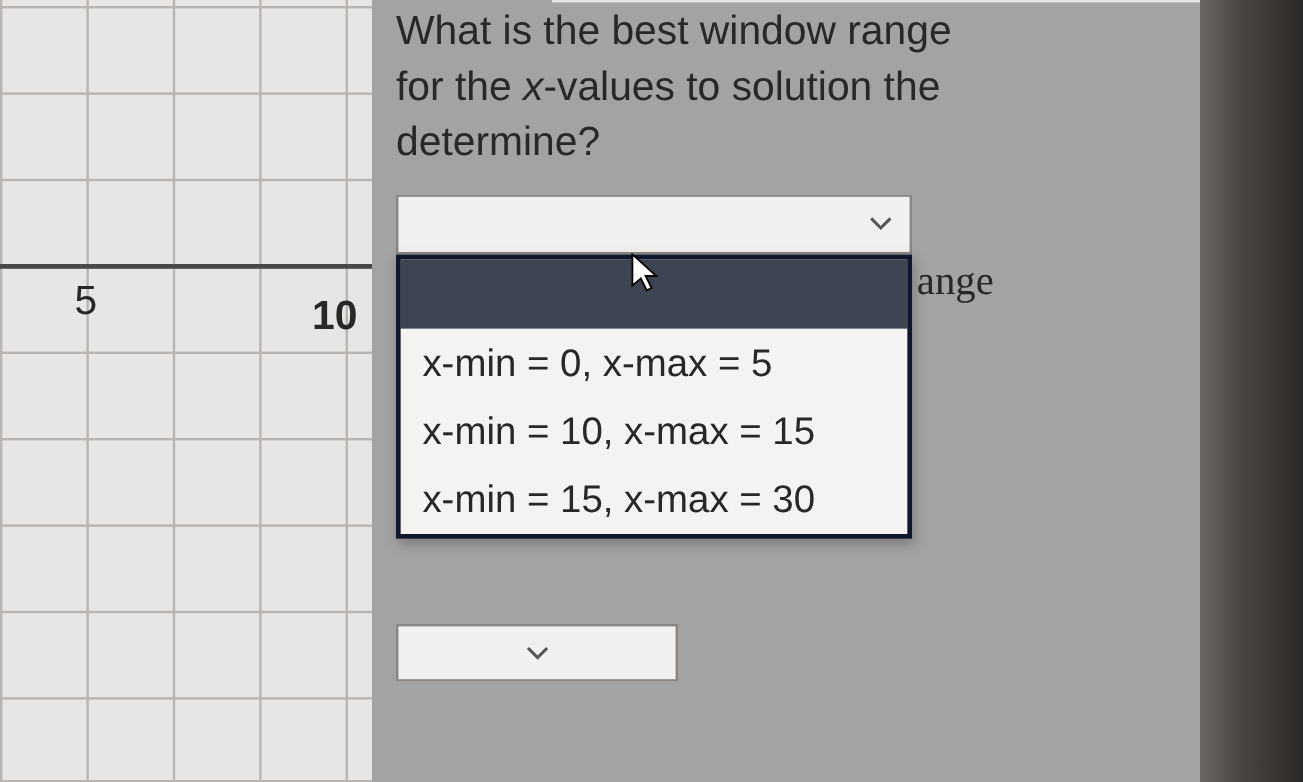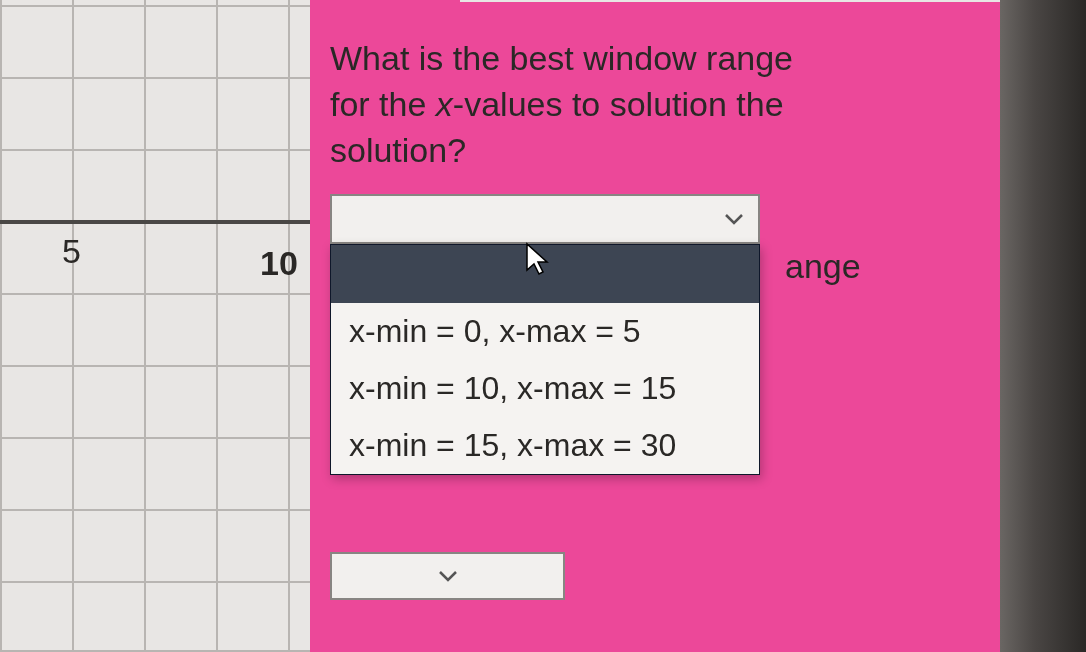--- a/index.html
+++ b/index.html
@@ -52,23 +52,23 @@
       background: #4a4846;
       top: 220px;
     }
     .axis-label {
       position: absolute;
       font-size: 34px;
       color: #2a2826;
     }
     .content-area {
       flex: 1;
-      padding: 36px 40px 20px 20px;
-      position: relative;
-      background: #ec4899;
+      padding: 4px 40px 20px 20px;
+      position: relative;
+      background: #a3a3a3;
     }
     .question-text {
       font-size: 34px;
       color: #2a2826;
       line-height: 1.35;
       margin-bottom: 20px;
     }
     .italic {
       font-style: italic;
     }
@@ -88,21 +88,21 @@
       position: relative;
     }
     .dropdown-chevron {
       font-size: 20px;
       color: #555;
     }
     .dropdown-list {
       width: 430px;
       background: #f5f3f1;
       box-shadow: 2px 4px 10px rgba(0,0,0,0.25);
-      border: 1px solid #0f172a;
+      border: 4px solid #0f172a;
       position: relative;
     }
     .dropdown-highlighted {
       height: 58px;
       background: #3d4553;
       width: 100%;
     }
     .dropdown-option {
       padding: 10px 18px;
       font-size: 32px;
@@ -111,25 +111,26 @@
       cursor: pointer;
     }
     .cursor-arrow {
       position: absolute;
       top: 48px;
       left: 195px;
       z-index: 100;
     }
     .partial-text-1 {
       position: absolute;
-      left: 455px;
+      left: 434px;
       top: 50px;
       font-size: 34px;
       color: #2a2826;
       line-height: 1.35;
+      font-family: Liberation Serif, serif;
     }
     .partial-text-2 {
       position: absolute;
       left: 455px;
       top: 268px;
       font-size: 34px;
       color: #2a2826;
     }
     .bottom-dropdown {
       position: absolute;
@@ -190,21 +191,21 @@
     <div class="axis-label" style="left: 62px; top: 232px;">5</div>
     <div class="axis-label" style="left: 260px; top: 244px; font-weight: bold;">10</div>
   </div>
 
   <div class="content-area">
     <div class="top-fragment"></div>
 
     <div class="question-text">
       <span>What is the best window range</span><br>
       <span>for the </span><span class="italic">x</span><span>-values to solution the</span><br>
-      <span>solution?</span>
+      <span>determine?</span>
     </div>
 
     <div class="dropdown-container">
       <div class="dropdown-select">
         <span class="dropdown-chevron">
           <svg width="18" height="12" viewBox="0 0 18 12">
               <path d="M1 2 L9 10 L17 2" stroke="#555" stroke-width="2.5" fill="none"></path>
             </svg>
         </span>
       </div>

